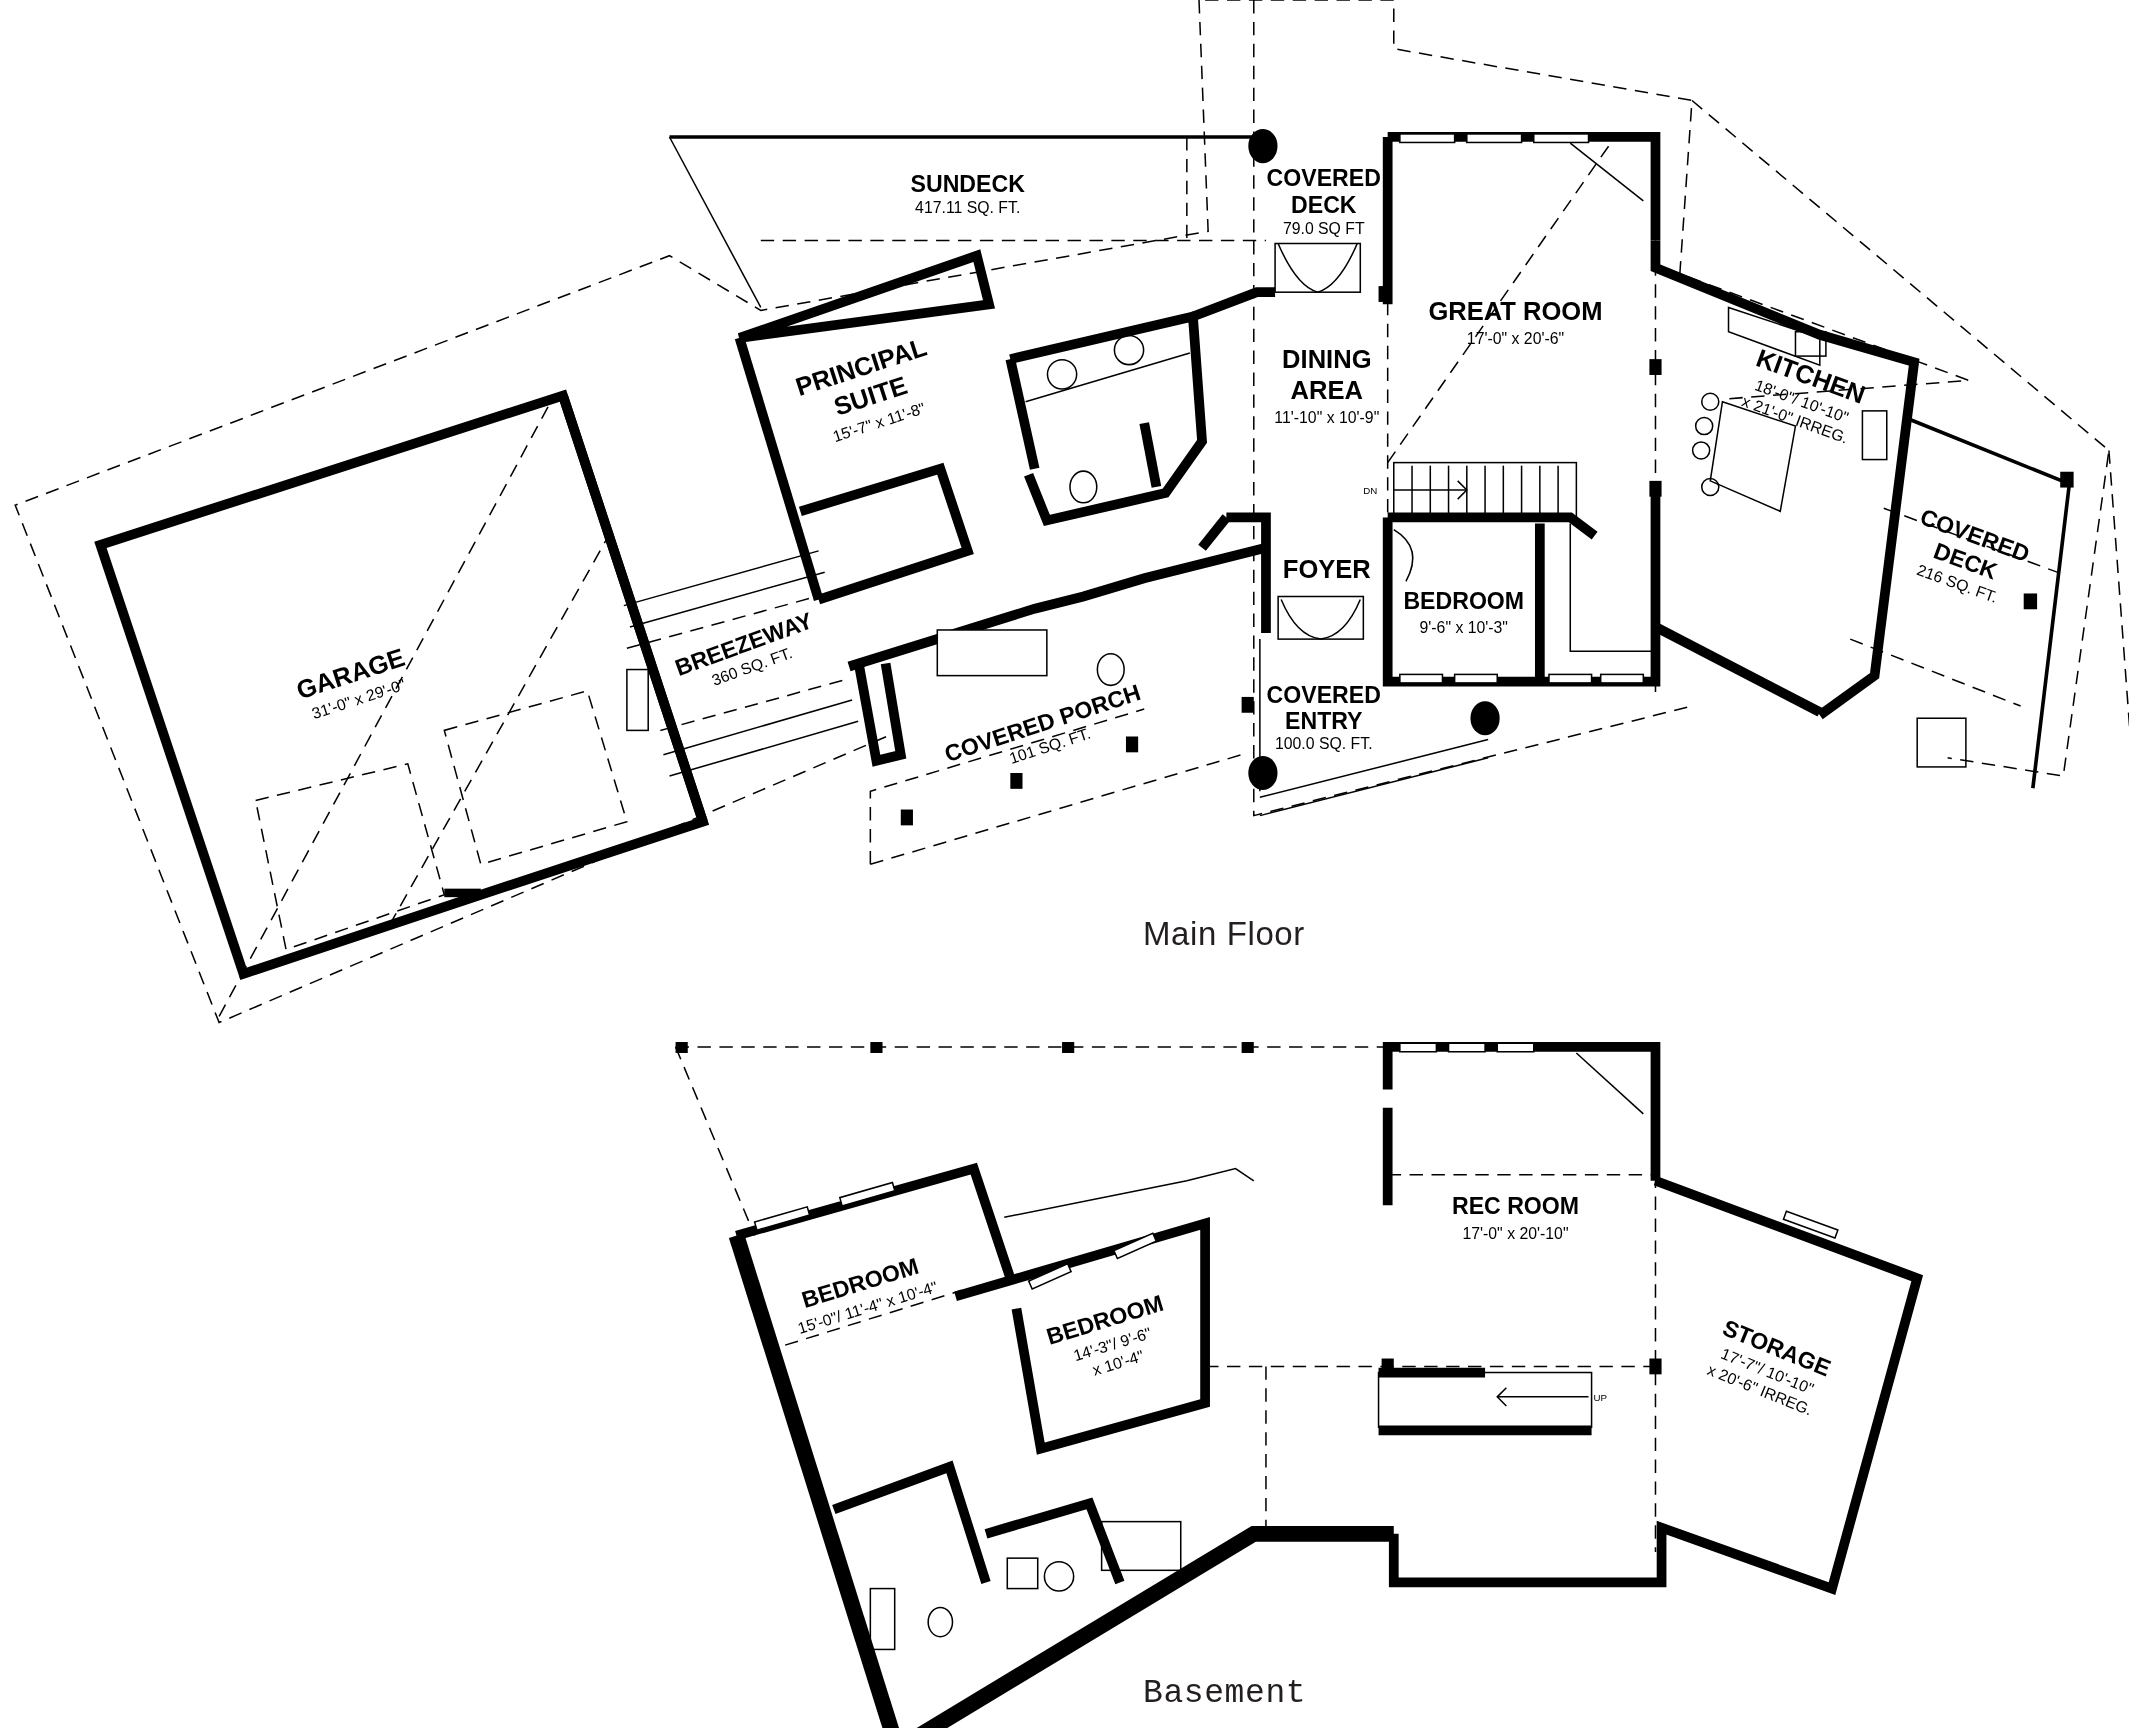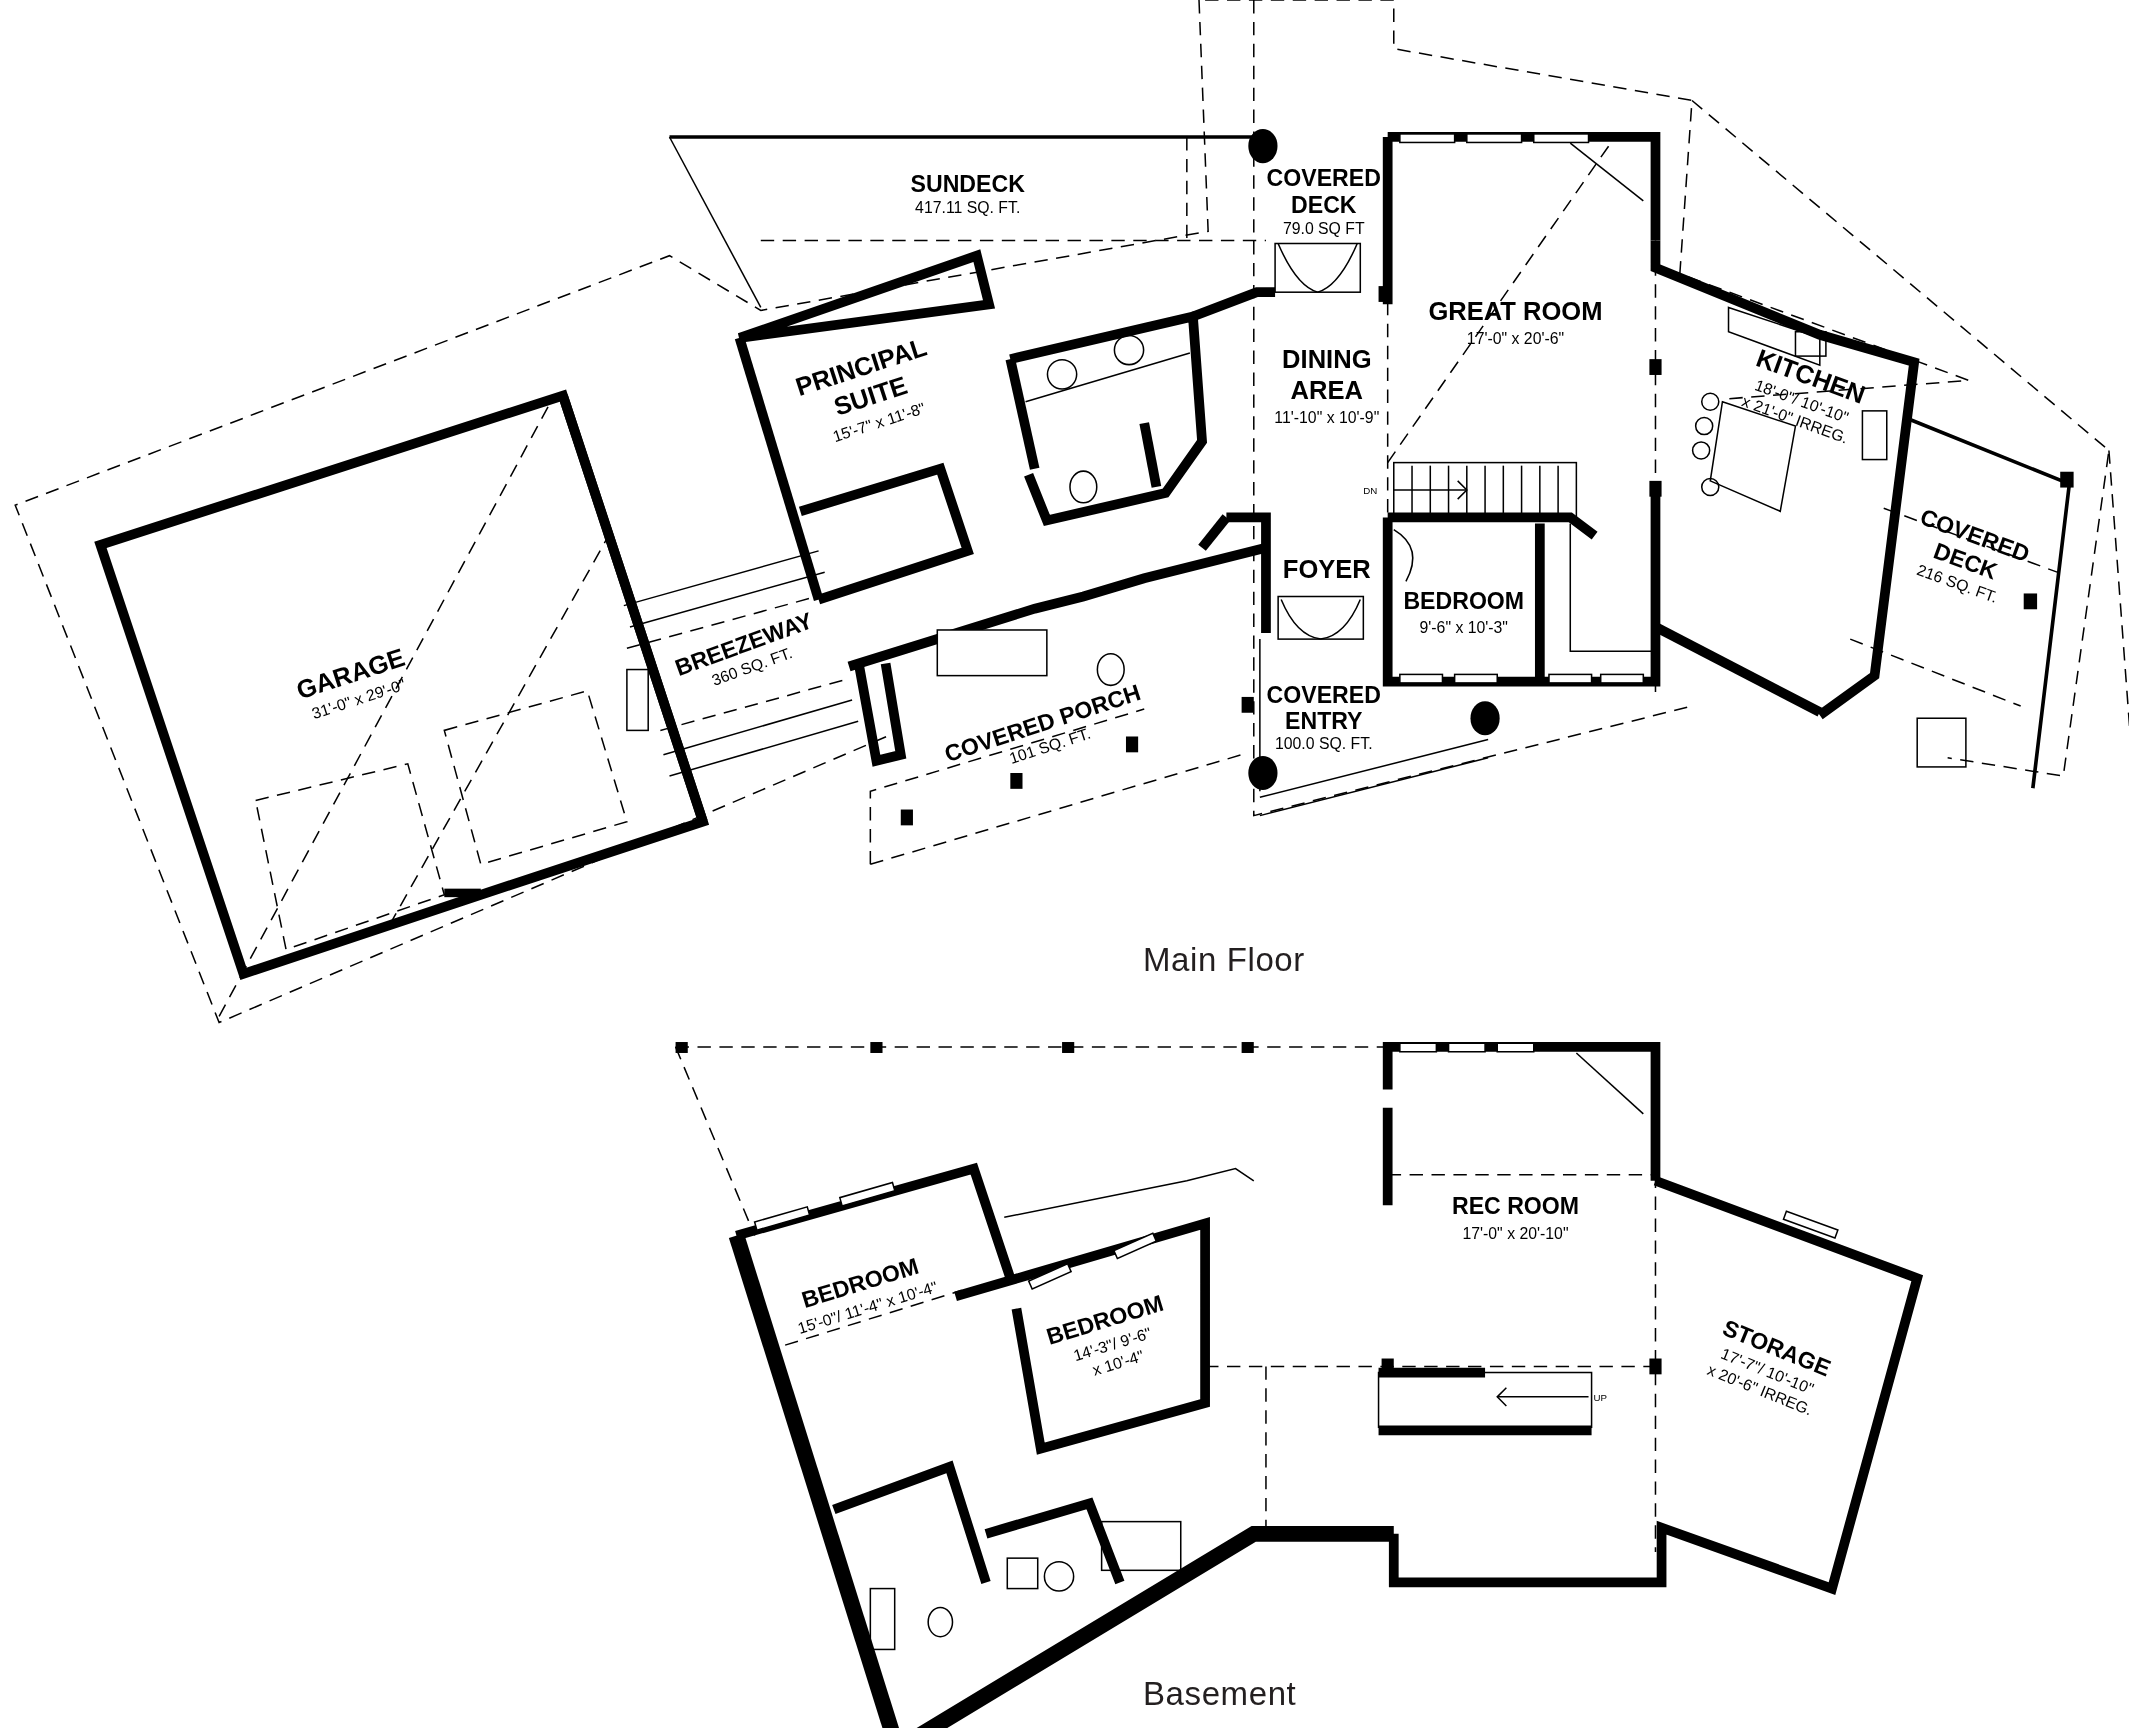--- a/index.html
+++ b/index.html
@@ -270,15 +270,15 @@
       <text class="dim" x="1420" y="2158">15'-0"/ 11'-4" x 10'-4"</text>
     </g>
     <g transform="rotate(-17 1825 2200)">
       <text class="lbl" x="1825" y="2180">BEDROOM</text>
       <text class="dim" x="1825" y="2218">14'-3"/ 9'-6"</text>
       <text class="dim" x="1825" y="2250">x 10'-4"</text>
     </g>
   </g>
 </svg>
 
-<div class="caption" style="left:1143px;top:941px;">Main Floor</div>
-<div class="caption" style="left:1143px;top:1675px;">Basement</div>
+<div class="caption" style="left:1143px;top:915px;">Main Floor</div>
+<div class="caption" style="left:1143px;top:1675px;font-family:Liberation Mono, monospace;">Basement</div>
 
 
 </body></html>

